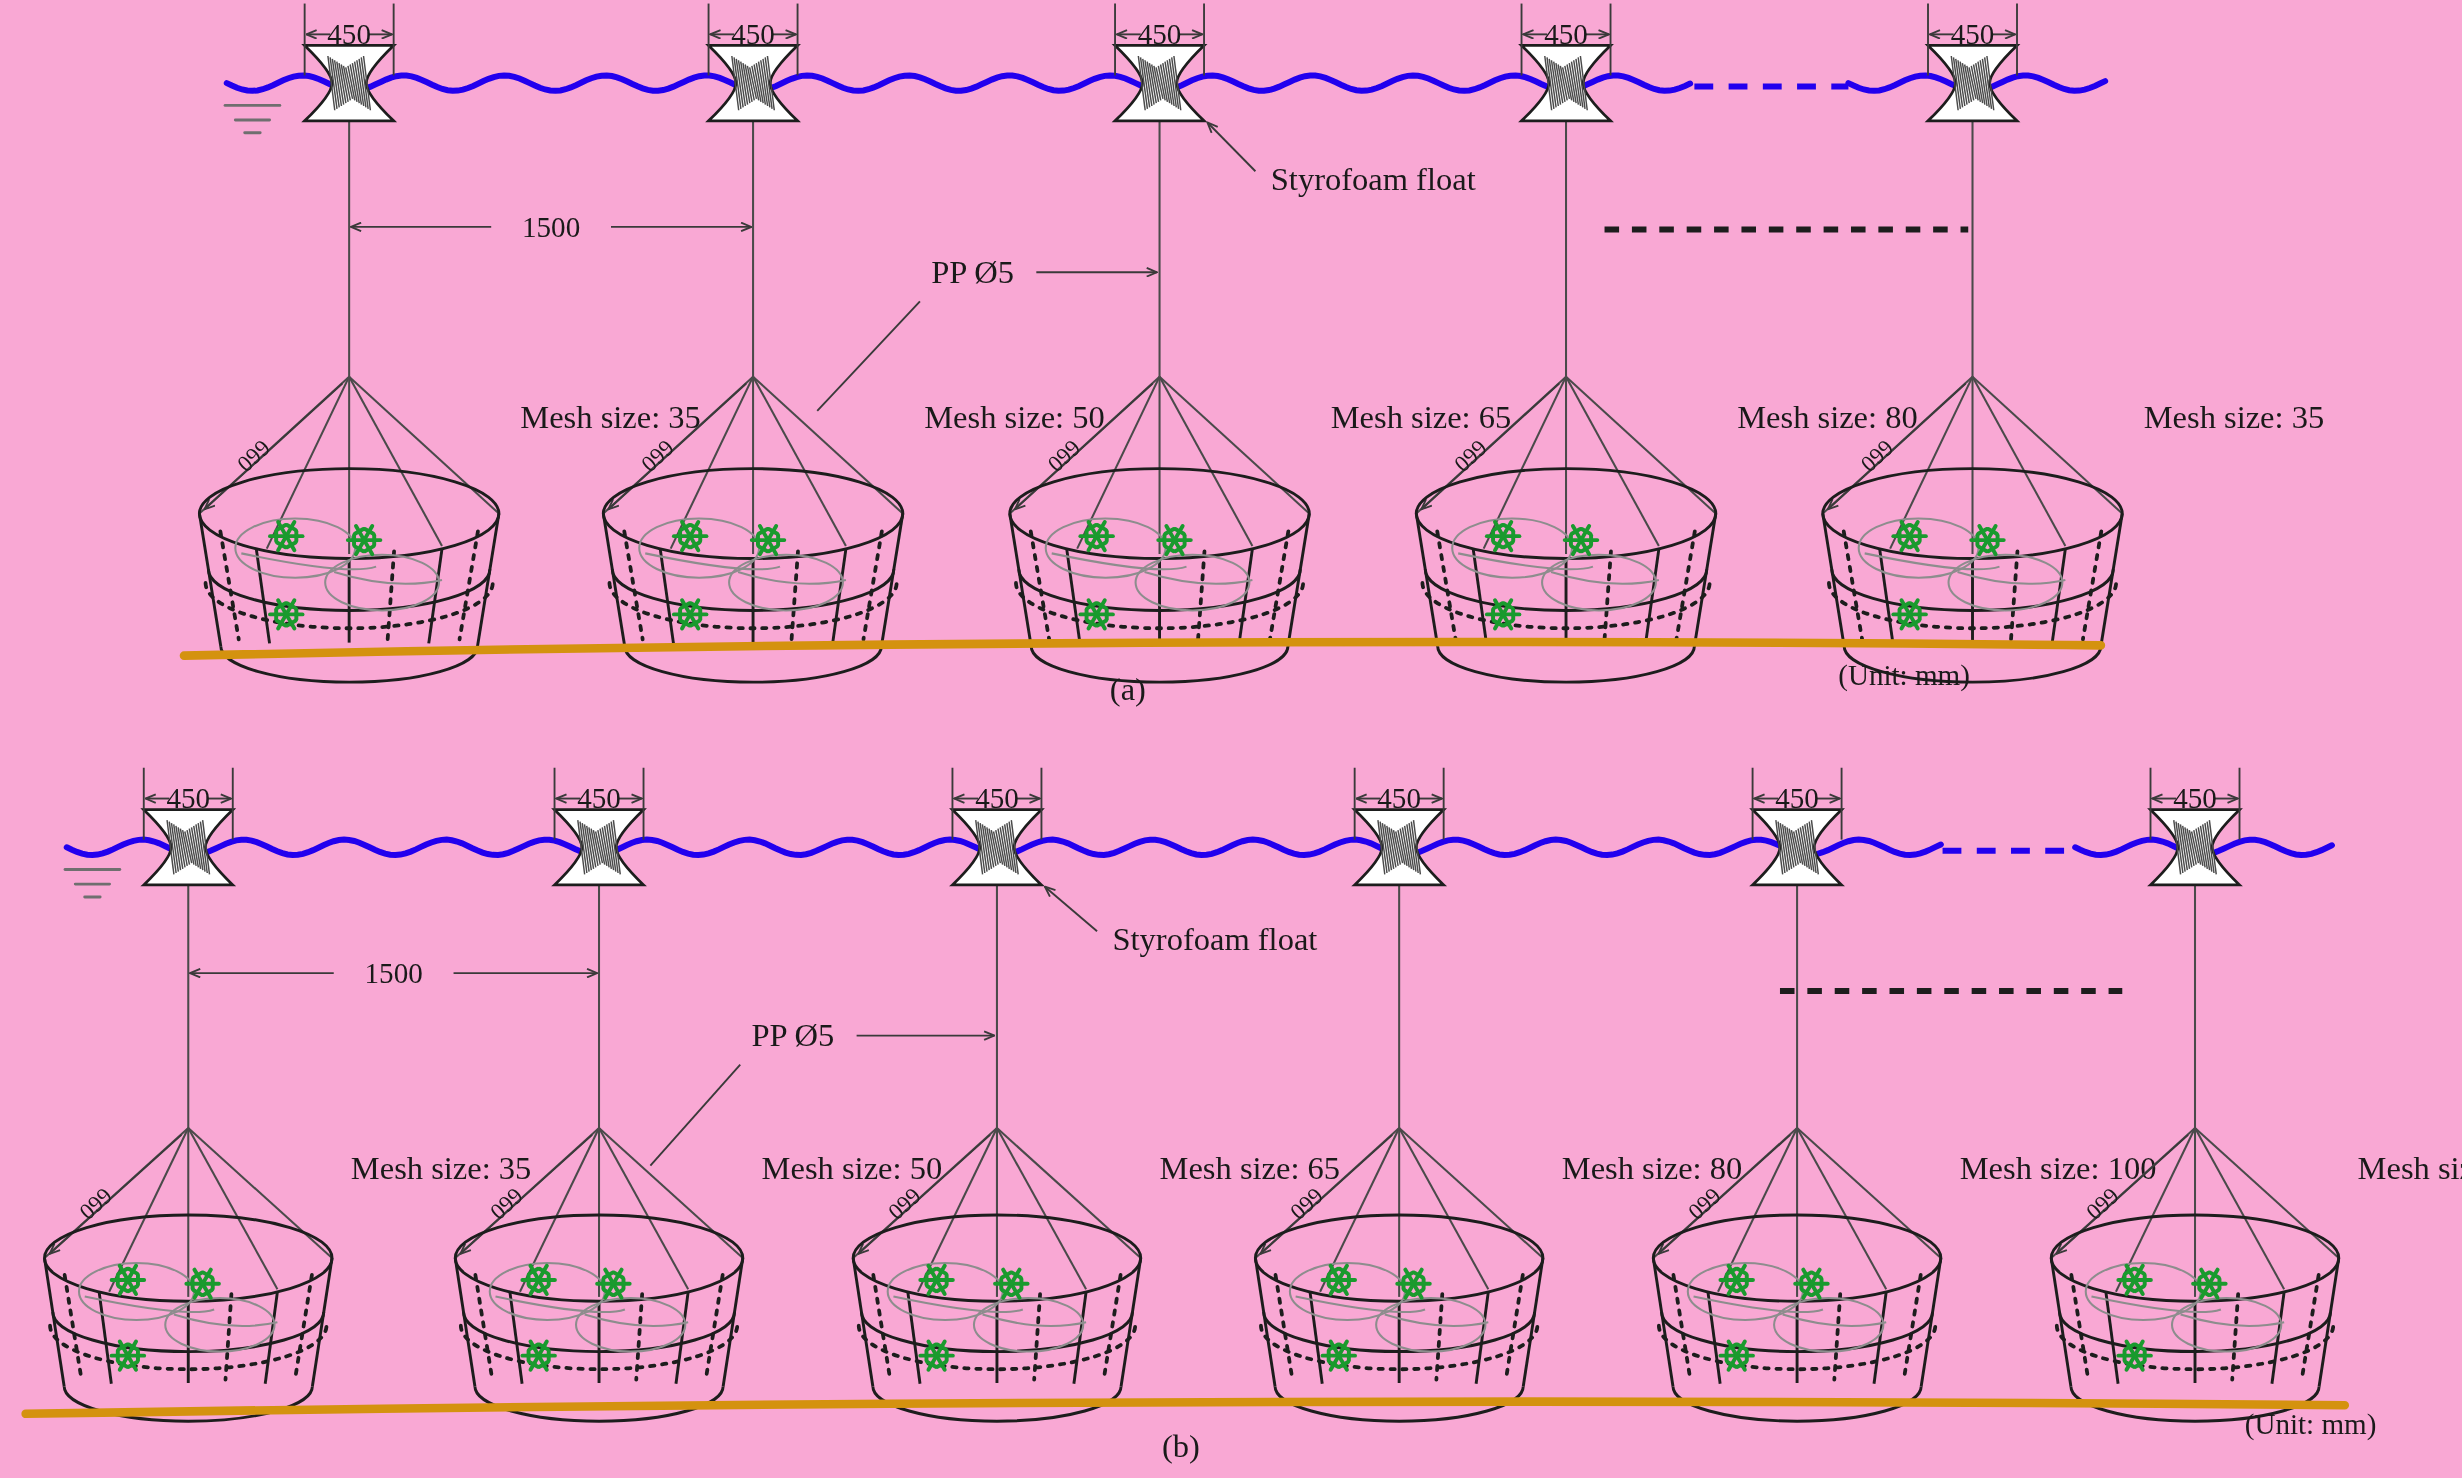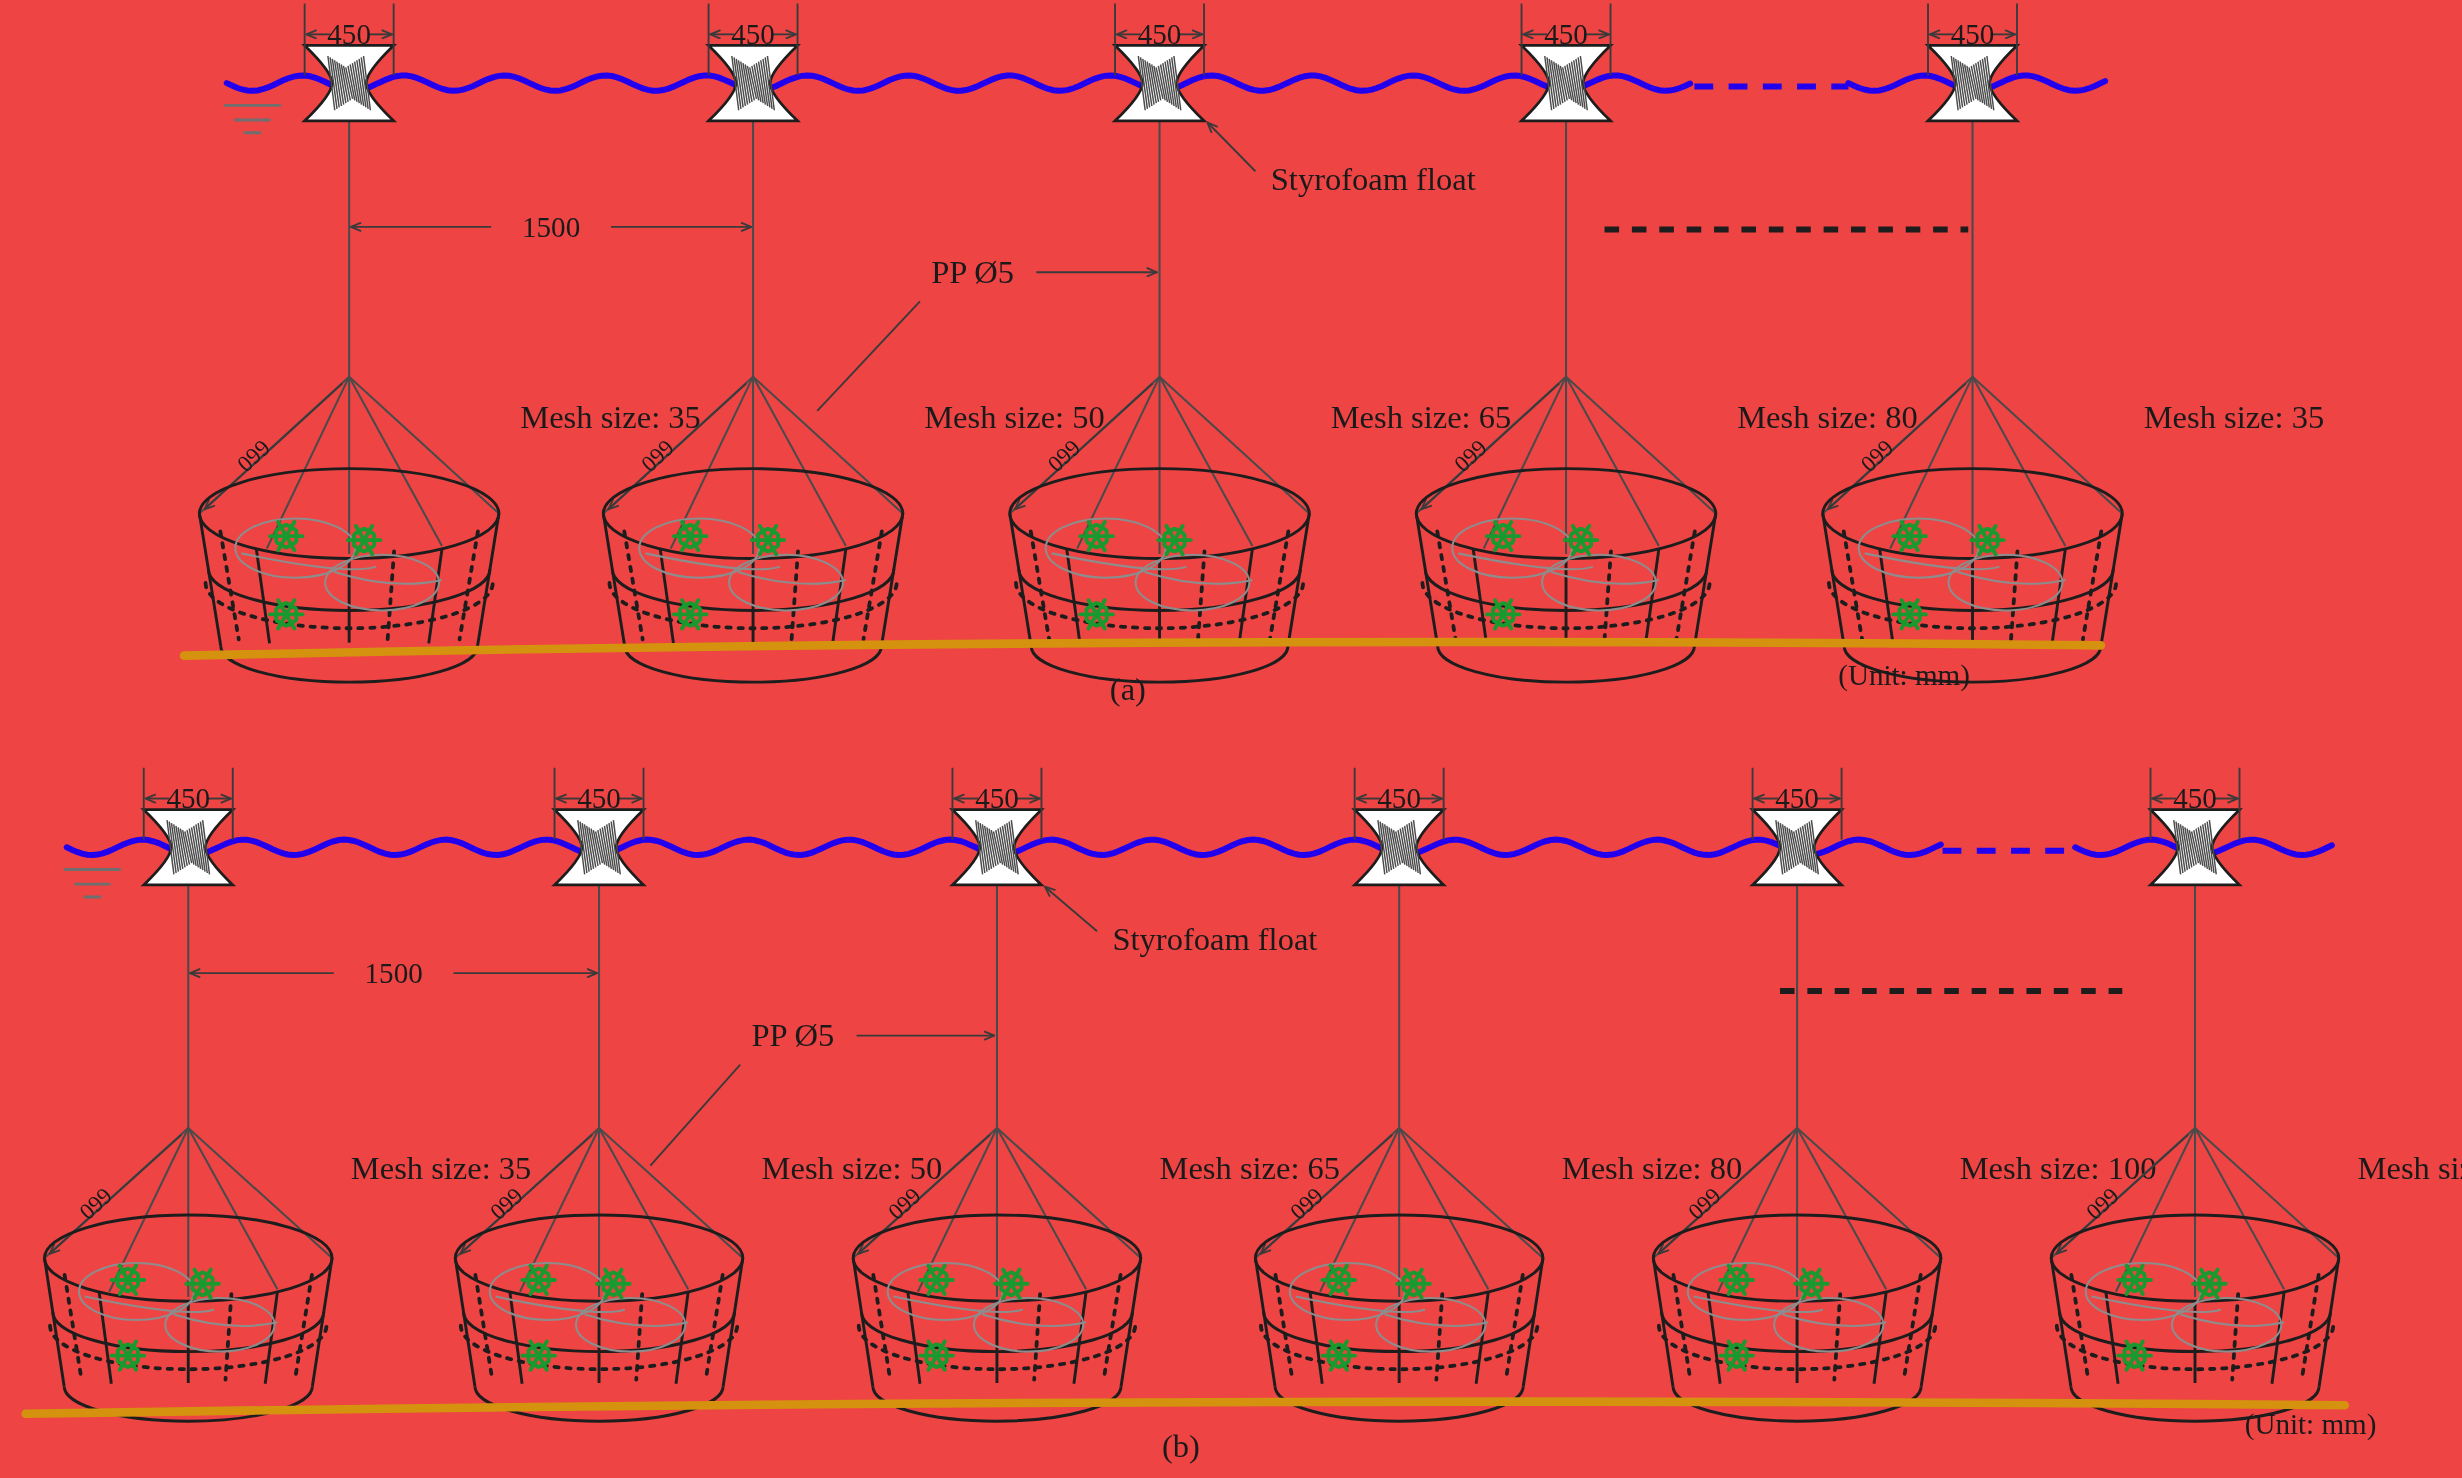--- a/index.html
+++ b/index.html
@@ -1,17 +1,17 @@
 <!DOCTYPE html>
 <html style="font-size:13.7px"><head>
 <meta charset="utf-8">
 <style>
   html,body{margin:0;padding:0;background:#fff;}
   body{width:2462px;height:1479px;font-family:"Liberation Serif",serif;overflow:hidden;}
-  #stage{position:relative;width:2462px;height:1479px;background:#ef4444;}
+  #stage{position:relative;width:2462px;height:1479px;background:#f9a8d4;}
   svg.diagram{position:absolute;left:0;top:0;width:2462px;height:1479px;}
   .txt{font-family:"Liberation Serif",serif;fill:#1a1a1a;}
   .dim-txt{font-size:34px;}
   .mesh-txt{font-size:38px;}
   .note-txt{font-size:38px;}
   .panel-txt{font-size:38px;}
   .unit-txt{font-size:34px;}
   .bridle-txt{font-size:27px;}
   .ln{stroke:#3a3a3a;fill:none;}
   .thin{stroke-width:2.2;}

